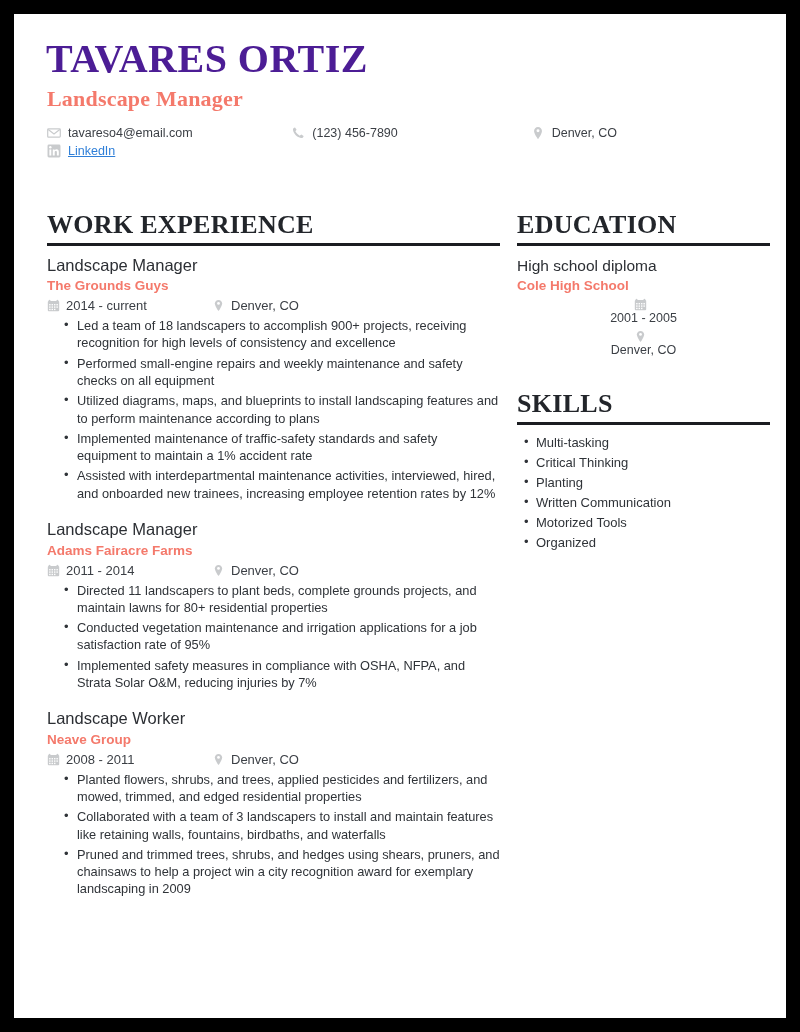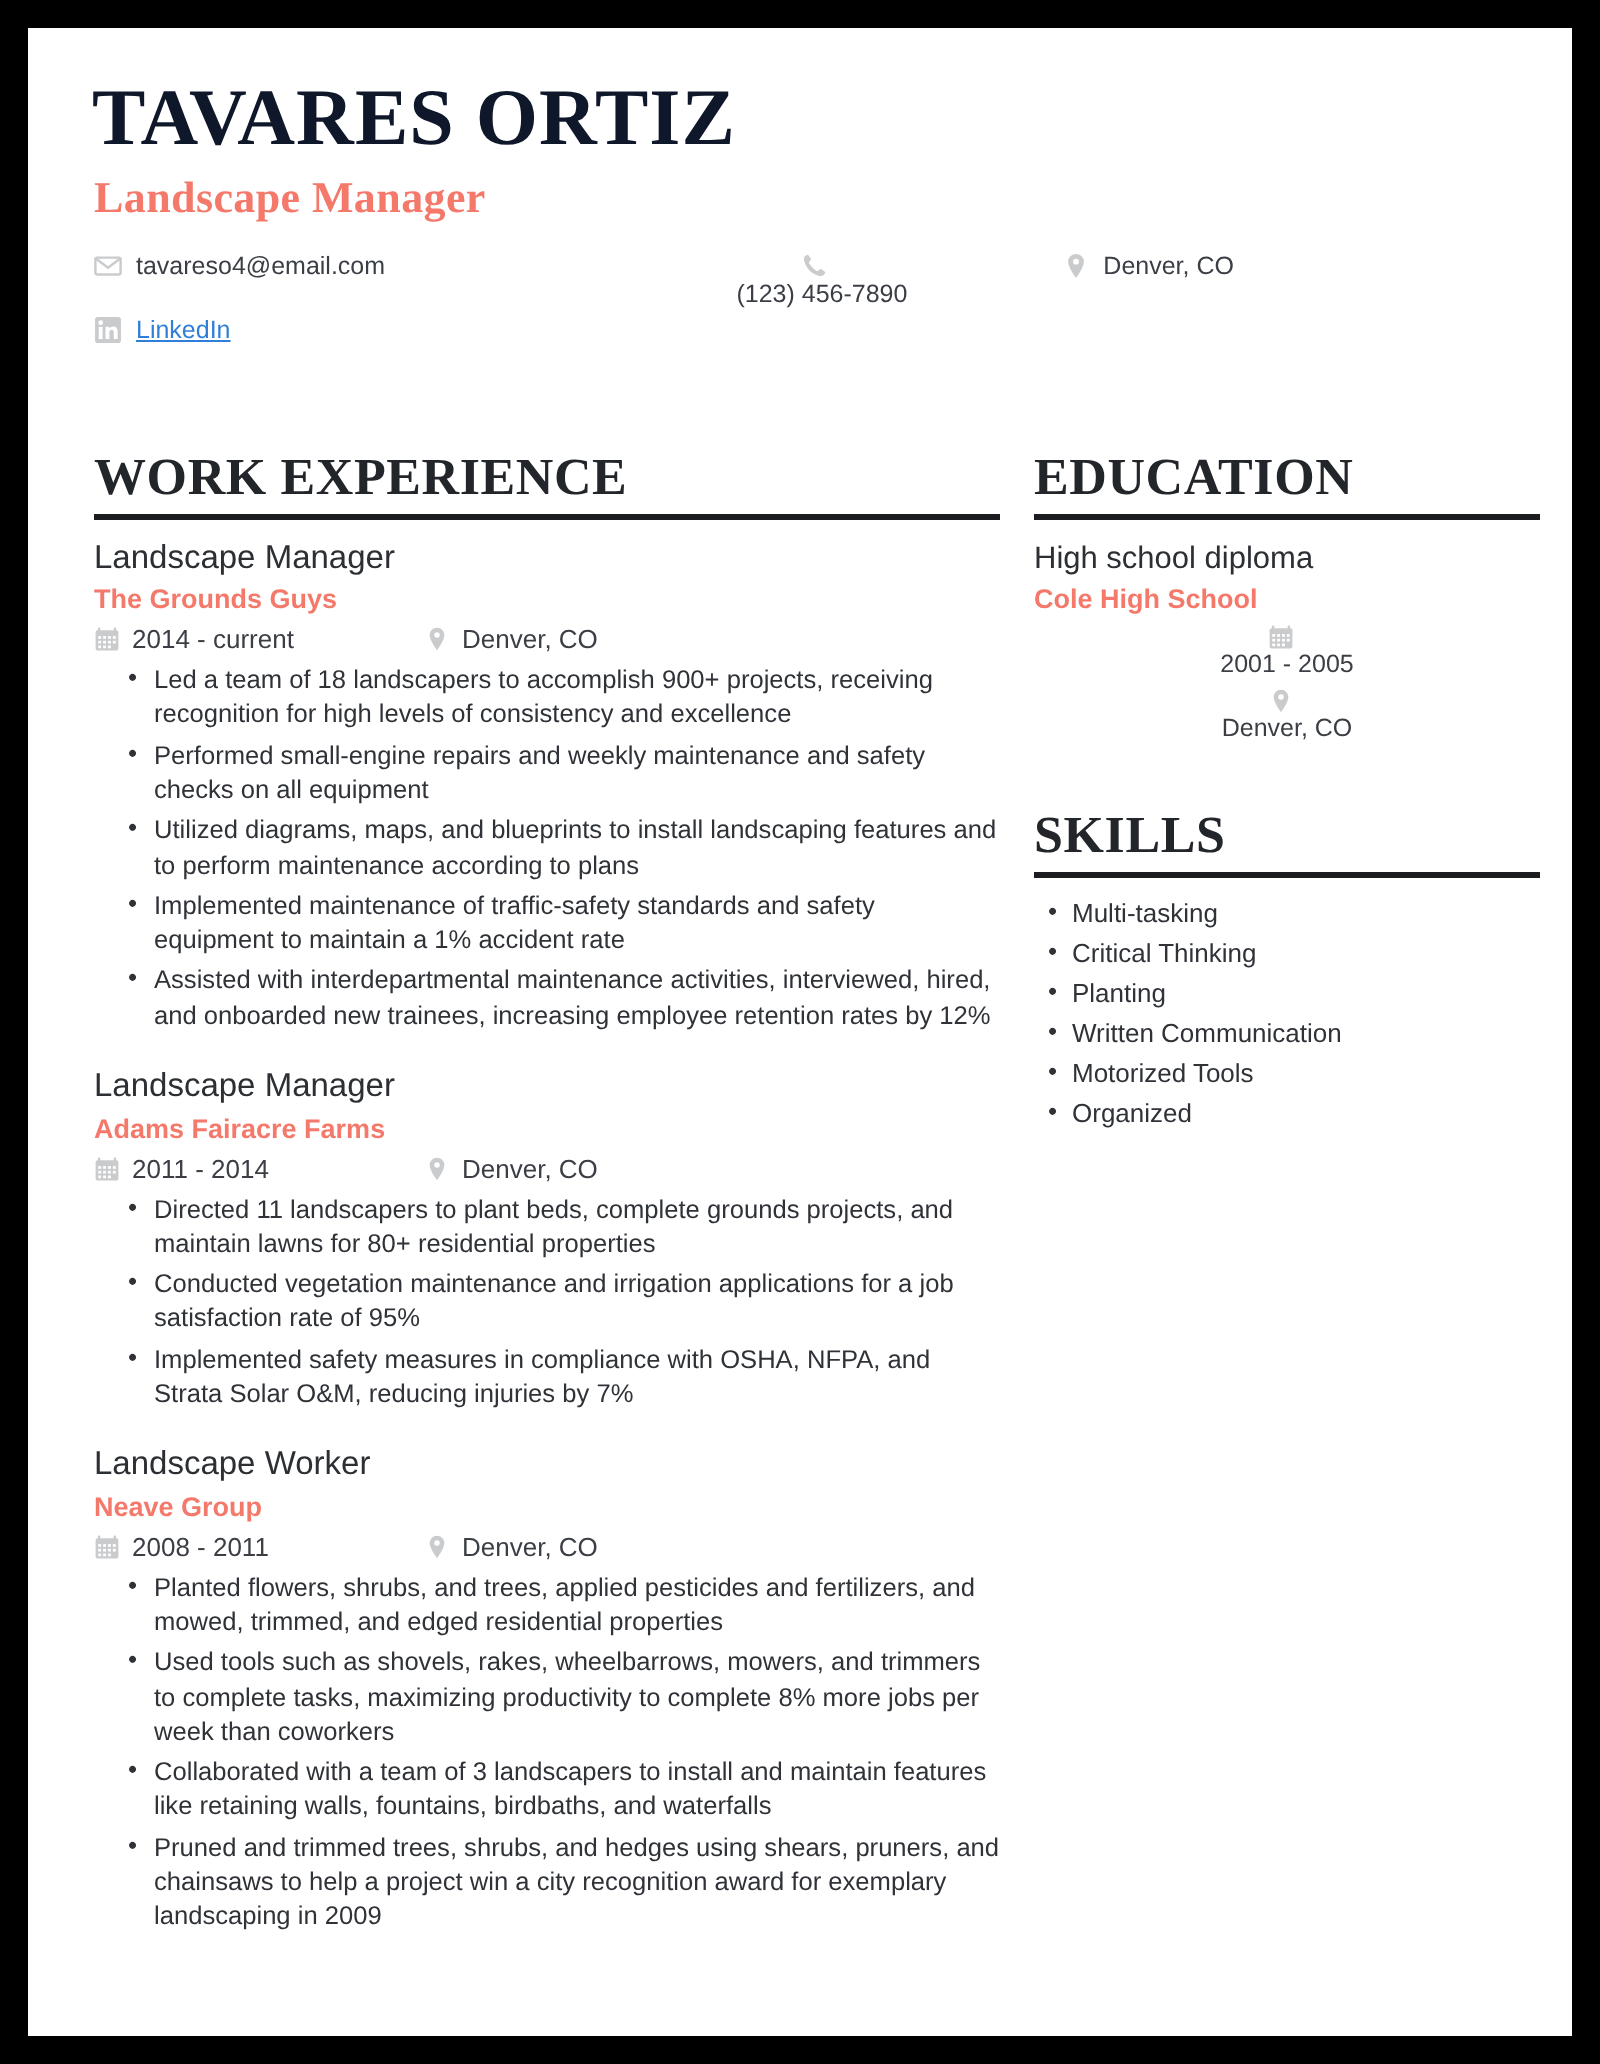--- a/index.html
+++ b/index.html
@@ -20,21 +20,21 @@
     background: #ffffff;
     padding: 18px 20px 0 20px;
   }
 
   
   .name {
     font-family: "Liberation Serif", serif;
     font-weight: bold;
     font-size: 40px;
     line-height: 1.05;
-    color: #0f172a;
+    color: #4c1d95;
     letter-spacing: 0.5px;
     margin: 6px 0 0 12px;
   }
   .jobtitle {
     font-family: "Liberation Serif", serif;
     font-weight: bold;
     font-size: 22px;
     color: #f4796b;
     margin: 6px 0 0 13px;
     letter-spacing: 0.2px;
@@ -49,21 +49,21 @@
     align-items: flex-start;
     margin-bottom: 4px;
   }
   .contact-item {
     display: flex;
     align-items: center;
     font-size: 12.5px;
     color: #3b3f45;
   }
   .ci-email { width: 250px; }
-  .ci-phone { width: 245px; flex-direction: column; }
+  .ci-phone { width: 245px; }
   .ci-loc   { width: 160px; }
   .contact-item .ico { margin-right: 7px; flex: 0 0 auto; display:flex; }
   .link {
     color: #2f7fd8;
     text-decoration: underline;
     font-size: 12.5px;
   }
 
   
   .columns {
@@ -359,21 +359,20 @@
                   <svg width="13" height="13" viewBox="0 0 16 16">
                     <path d="M8 1.1 C5.5 1.1 3.5 3.1 3.5 5.6 C3.5 9 8 14.9 8 14.9 C8 14.9 12.5 9 12.5 5.6 C12.5 3.1 10.5 1.1 8 1.1 Z" fill="#c9cbcd"></path>
                     <circle cx="8" cy="5.5" r="1.7" fill="#ffffff"></circle>
                   </svg>
                 </span>
                 <span>Denver, CO</span>
               </div>
             </div>
             <ul class="bullets">
               <li>Planted flowers, shrubs, and trees, applied pesticides and fertilizers, and mowed, trimmed, and edged residential properties</li>
-              <li>Used tools such as shovels, rakes, wheelbarrows, mowers, and trimmers to complete tasks, maximizing productivity to complete 8% more jobs per week than coworkers</li>
               <li>Collaborated with a team of 3 landscapers to install and maintain features like retaining walls, fountains, birdbaths, and waterfalls</li>
               <li>Pruned and trimmed trees, shrubs, and hedges using shears, pruners, and chainsaws to help a project win a city recognition award for exemplary landscaping in 2009</li>
             </ul>
           </div>
         </div>
     </div>
 
     <div class="col-right">
       <div class="sec-title">EDUCATION</div>
       <div class="sec-rule"></div>

